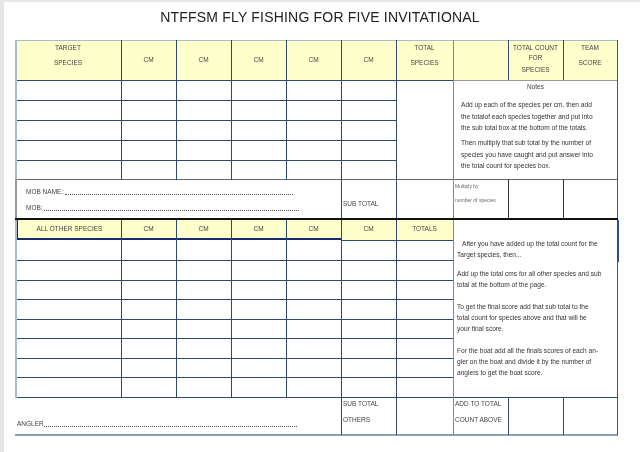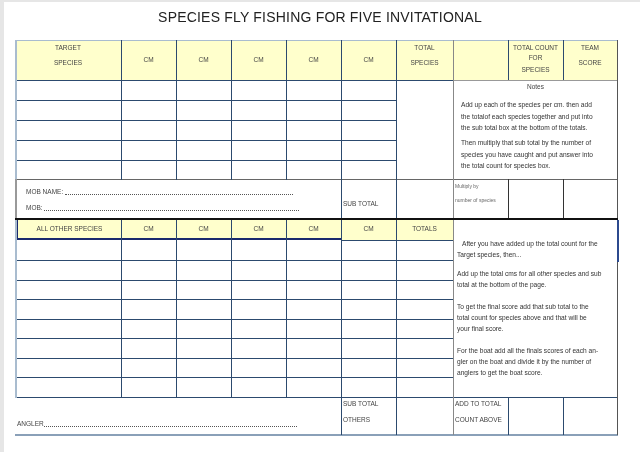--- a/index.html
+++ b/index.html
@@ -16,21 +16,21 @@
   .note2 { position:absolute; font-size:6.6px; color:#333; line-height:16px; }
   .small { position:absolute; font-size:5px; color:#666; }
   .dots { display:inline-block; border-bottom:1px dotted #555; height:7px; vertical-align:bottom; }
 </style>
 </head>
 <body>
 
 <div class="frame-left"></div>
 <div class="frame-top"></div>
 
-<div class="title">SPECIES FLY FISHING FOR FIVE INVITATIONAL</div>
+<div class="title">NTFFSM FLY FISHING FOR FIVE INVITATIONAL</div>
 
 <div>
   <div class="cell hdr" style="left:15px;top:40px;width:106px;height:40px;">
     <div style="margin-top:4px;">TARGET</div>
     <div style="margin-top:8px;">SPECIES</div>
   </div>
   <div class="cell hdr" style="left:121px;top:40px;width:55px;height:40px;line-height:40px;">CM</div>
   <div class="cell hdr" style="left:176px;top:40px;width:55px;height:40px;line-height:40px;">CM</div>
   <div class="cell hdr" style="left:231px;top:40px;width:55px;height:40px;line-height:40px;">CM</div>
   <div class="cell hdr" style="left:286px;top:40px;width:55px;height:40px;line-height:40px;">CM</div>

